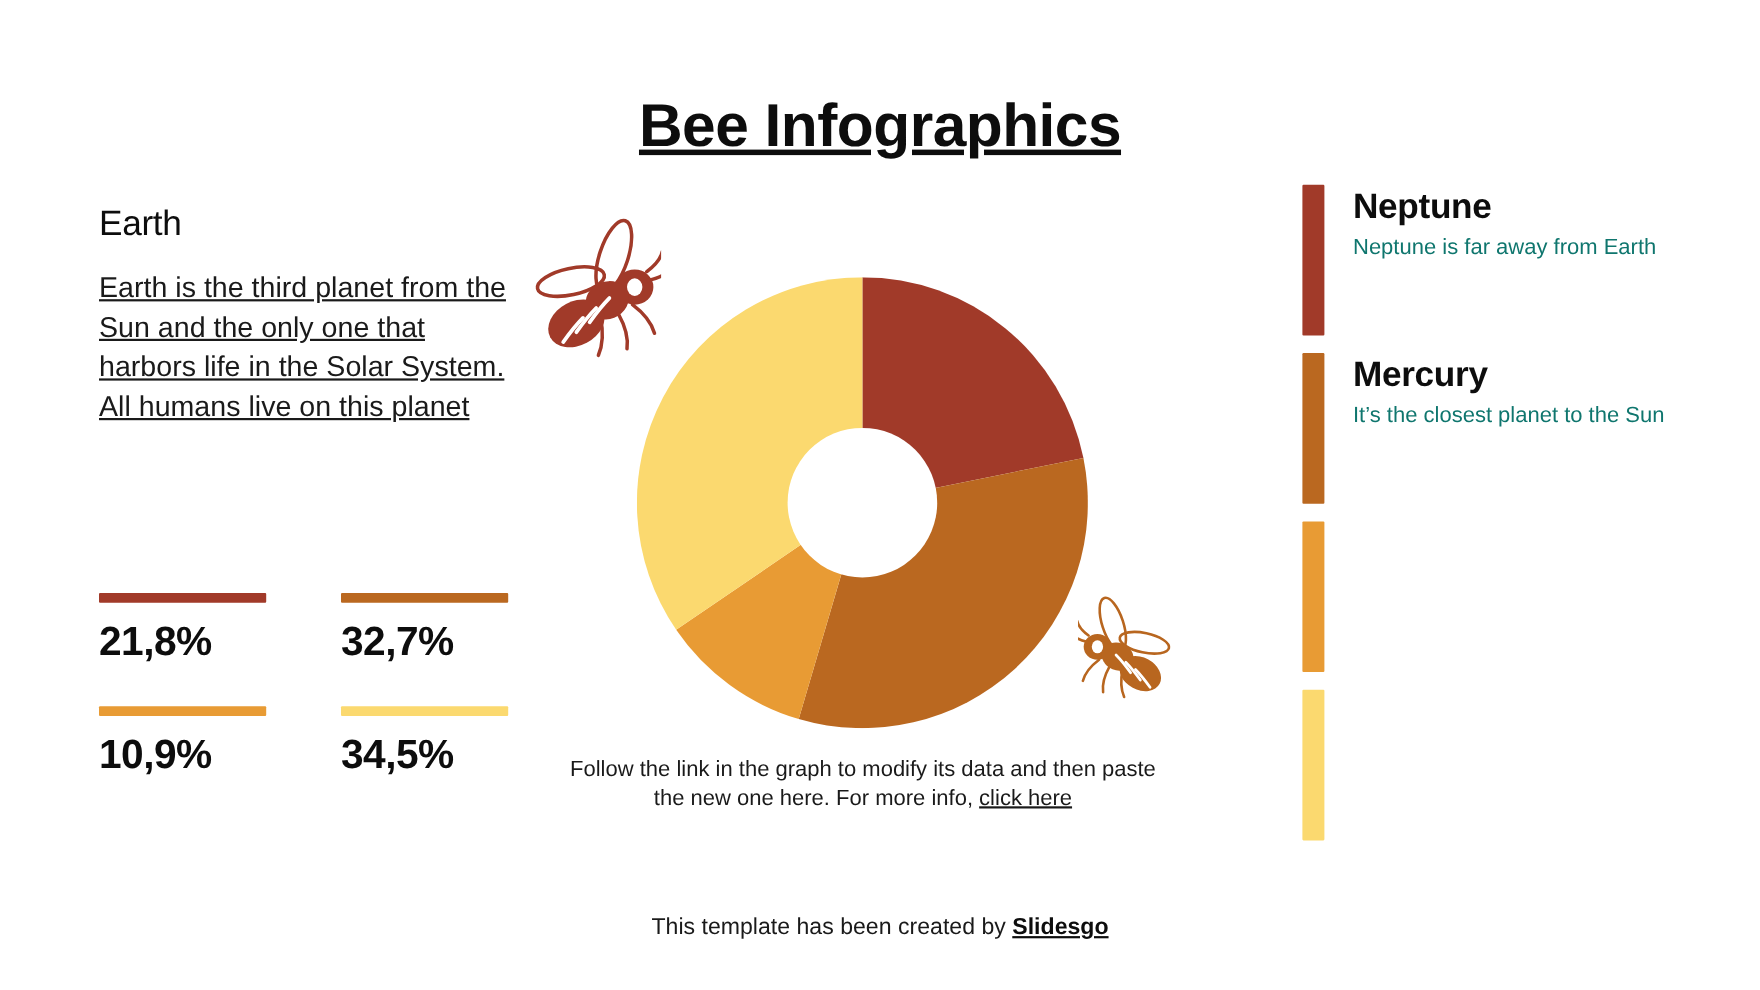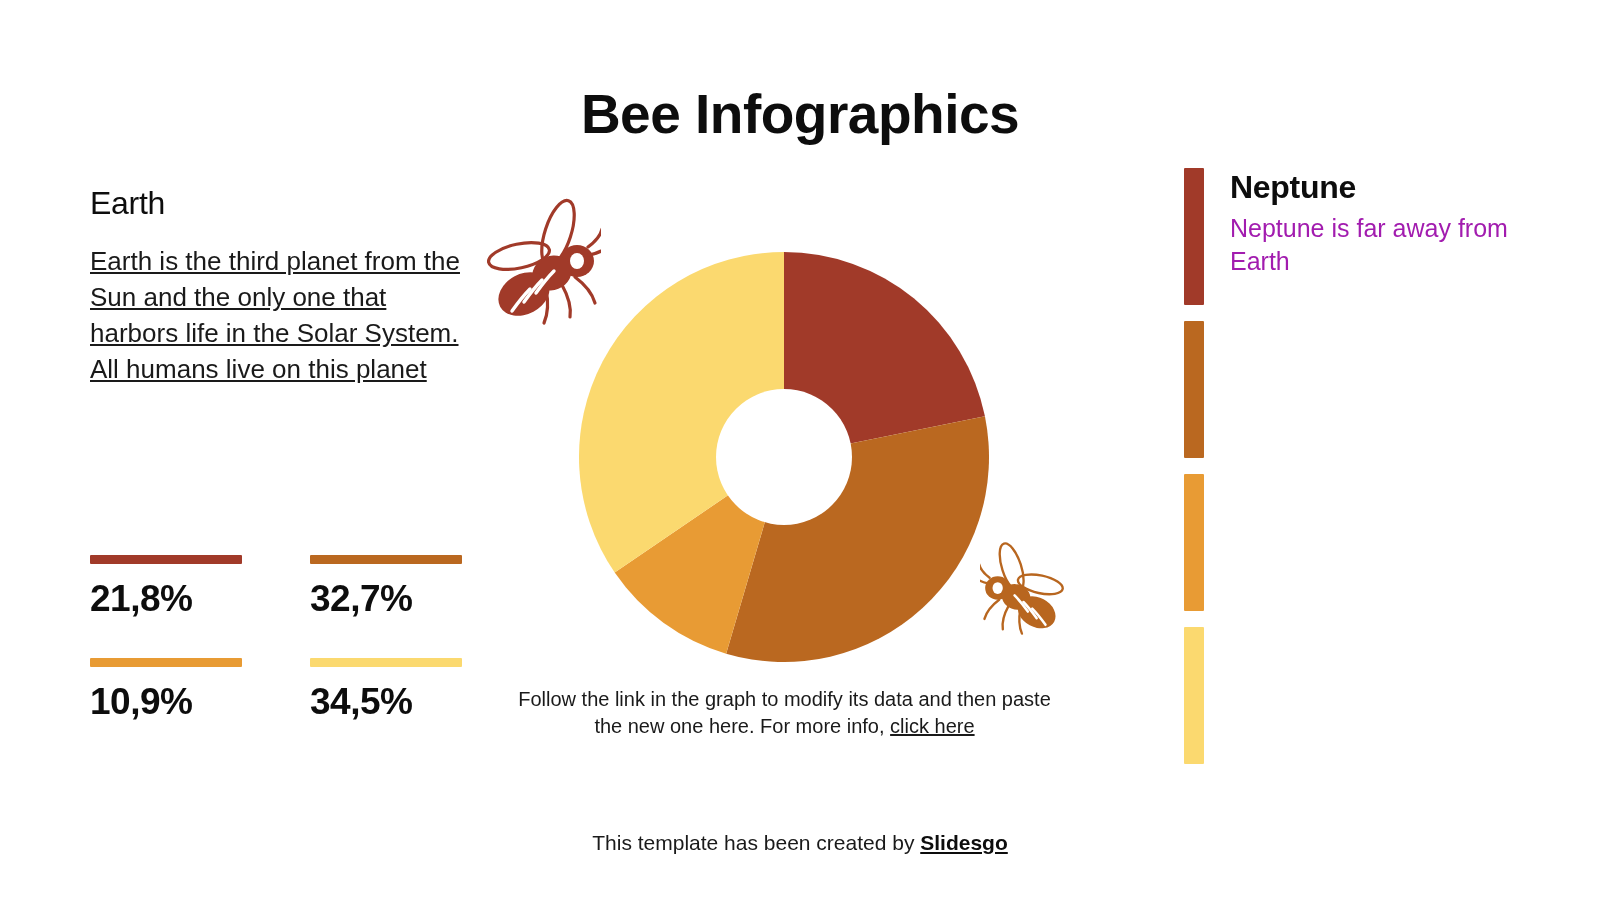--- a/index.html
+++ b/index.html
@@ -25,20 +25,21 @@
   .title {
     position: absolute;
     top: 82px;
     left: 0;
     width: 1600px;
     text-align: center;
     font-size: 55px;
     font-weight: 700;
     letter-spacing: -0.5px;
     color: #0d0d0d;
+    text-decoration: underline;
   }
 
   
   .left-col {
     position: absolute;
     left: 90px;
     top: 185px;
     width: 380px;
   }
   .left-heading {
@@ -54,21 +55,21 @@
     color: #1a1a1a;
     margin: 0;
     font-weight: 400;
     text-decoration: underline;
   }
 
   
   .stats {
     position: absolute;
     left: 90px;
-    top: 555px;
+    top: 539px;
     width: 375px;
     display: grid;
     grid-template-columns: 155px 155px;
     column-gap: 65px;
     row-gap: 38px;
   }
   .stat-item { width: 155px; }
   .stat-bar {
     width: 152px;
     height: 9px;
@@ -139,23 +140,23 @@
   .legend-text { padding-top: 2px; width: 330px; }
   .legend-title {
     font-size: 32px;
     font-weight: 700;
     color: #0d0d0d;
     line-height: 1.08;
     letter-spacing: -0.3px;
     margin-bottom: 7px;
   }
   .legend-desc {
-    font-size: 25px;
+    font-size: 20px;
     line-height: 1.35;
-    color: #a21caf;
+    color: #0f766e;
   }
 
   
   .footer {
     position: absolute;
     left: 0;
     top: 831px;
     width: 1600px;
     text-align: center;
     font-size: 21px;
@@ -266,20 +267,24 @@
   <div class="legend">
     <div class="legend-item l0">
       <div class="legend-bar" style="background: rgb(161, 58, 41);"></div>
       <div class="legend-text">
         <div class="legend-title">Neptune</div>
         <div class="legend-desc">Neptune is far away from Earth</div>
       </div>
     </div>
     <div class="legend-item l1">
       <div class="legend-bar" style="background: rgb(186, 104, 32);"></div>
+      <div class="legend-text">
+        <div class="legend-title">Mercury</div>
+        <div class="legend-desc">It’s the closest planet to the Sun</div>
+      </div>
     </div>
     <div class="legend-item l2">
       <div class="legend-bar" style="background: rgb(232, 155, 52);"></div>
     </div>
     <div class="legend-item l3">
       <div class="legend-bar" style="background: rgb(251, 217, 111);"></div>
     </div>
   </div>
 
   <div class="footer">

